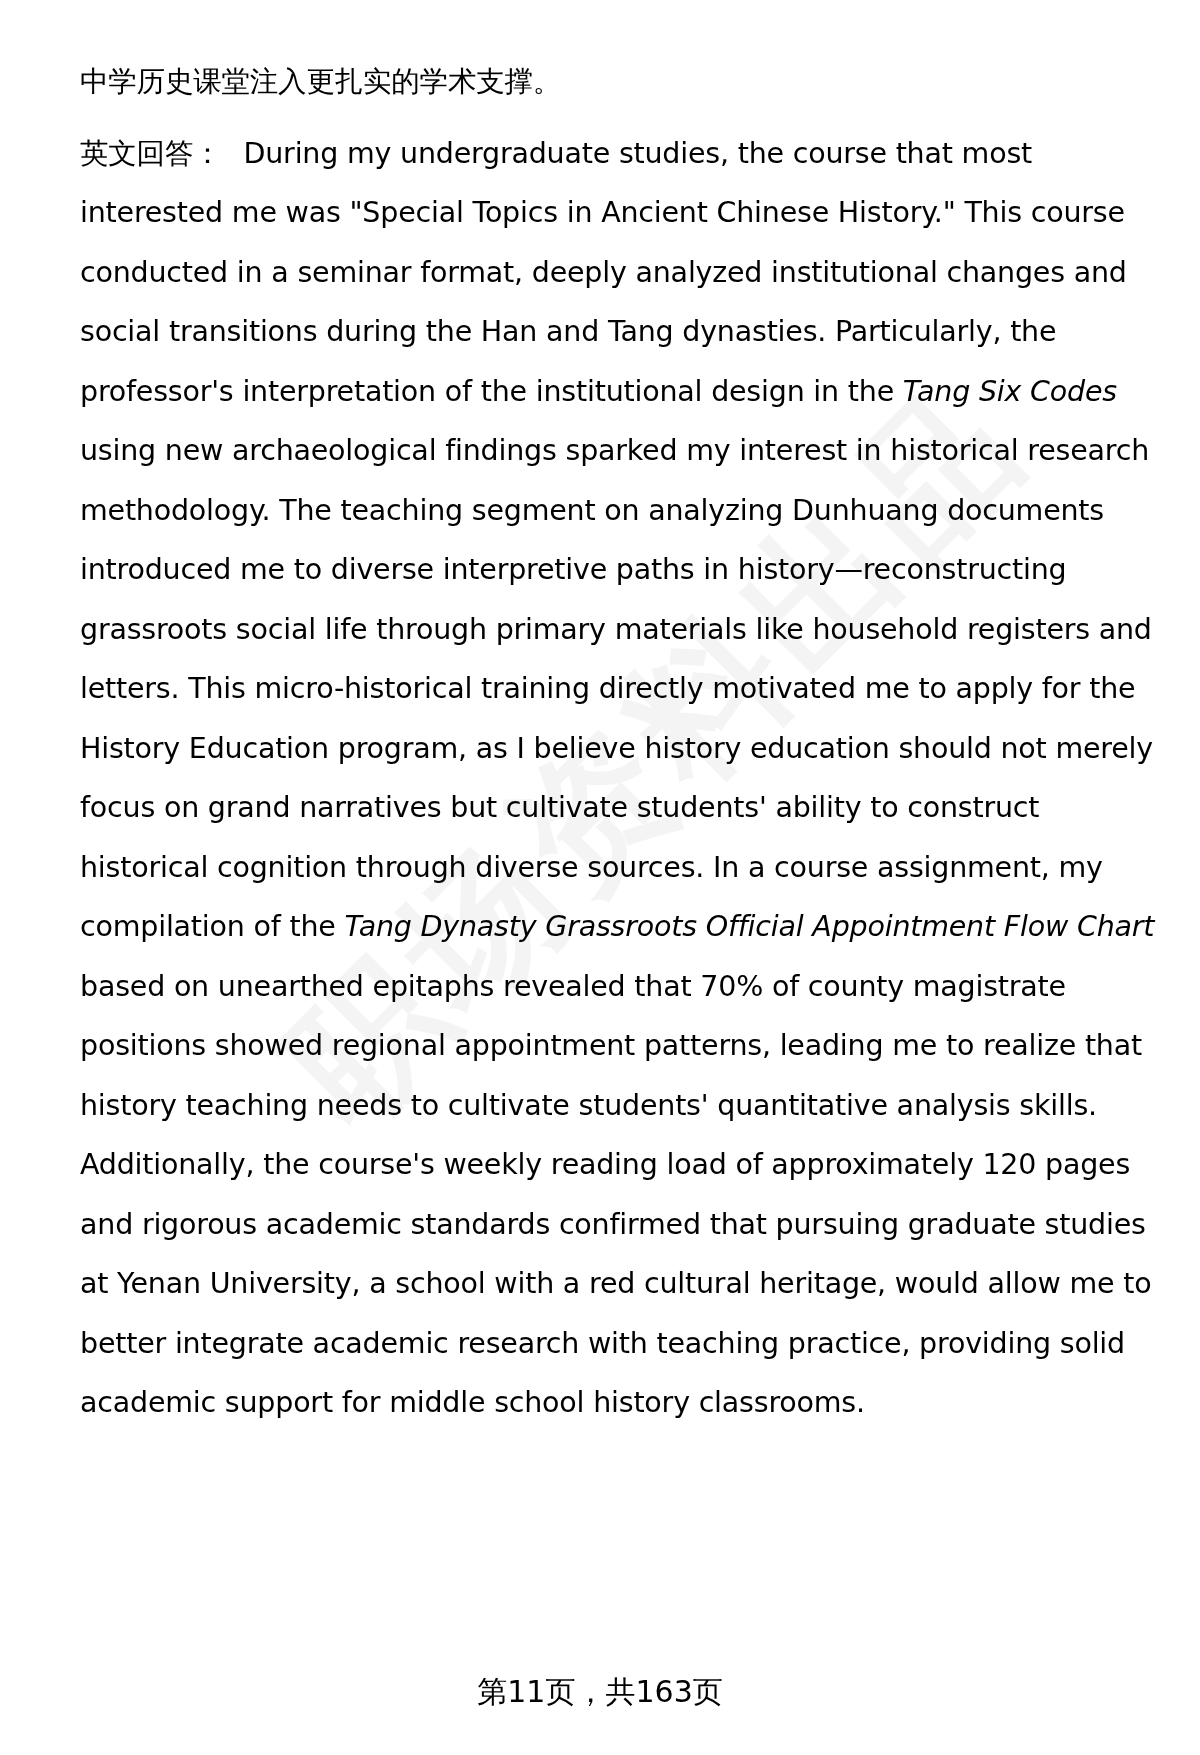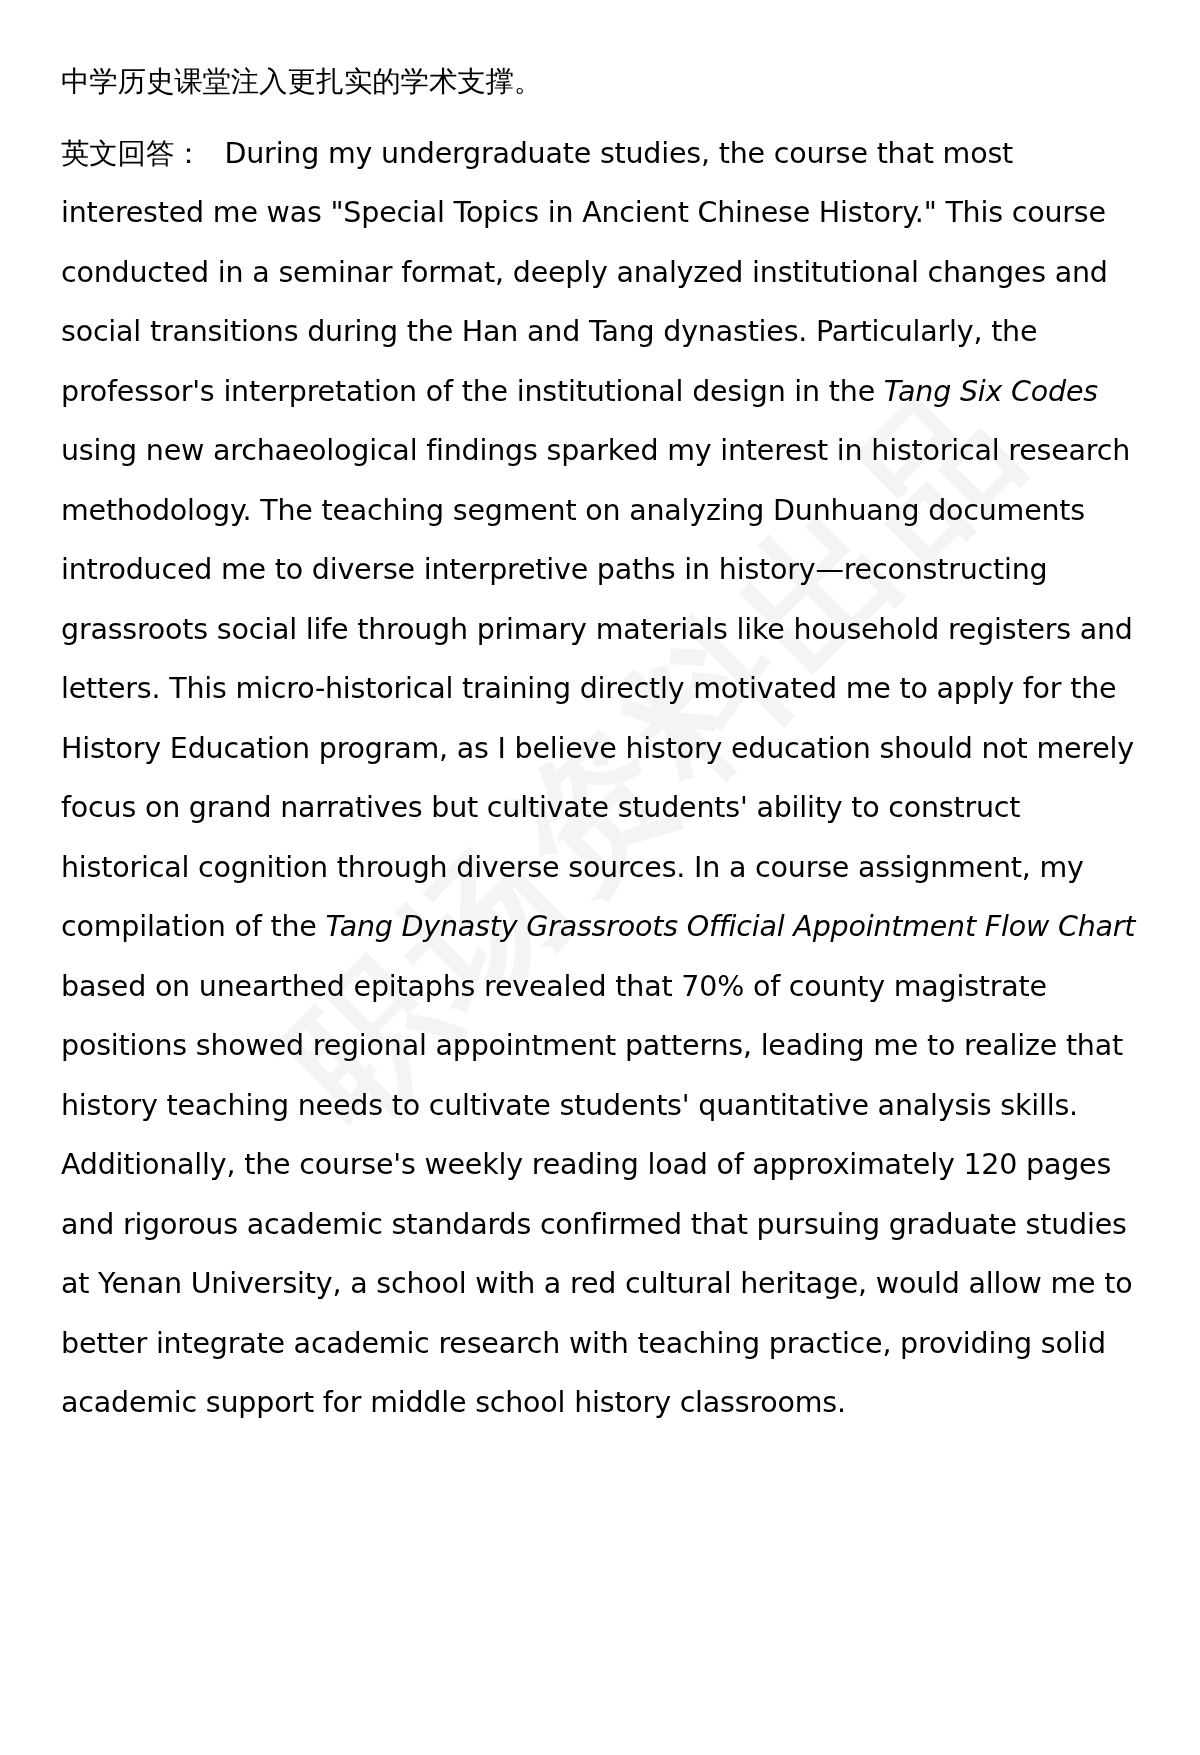--- a/index.html
+++ b/index.html
@@ -32,21 +32,21 @@
       font-weight: bold;
       color: rgba(0,0,0,0.045);
       letter-spacing: 10px;
       white-space: nowrap;
       pointer-events: none;
       z-index: 0;
       font-family: "DejaVu Sans", sans-serif;
     }
     .content {
       position: absolute;
-      left: 61px;
+      left: 80px;
       top: 52px;
       width: 1090px;
       z-index: 1;
     }
     .p {
       font-size: 28.5px;
       line-height: 59.5px;
       margin: 0;
       letter-spacing: -0.2px;
     }
@@ -81,14 +81,15 @@
 
   <div class="content">
 
     <p class="p p-top">中学历史课堂注入更扎实的学术支撑。</p>
 
     <p class="p p-answer"><span class="label">英文回答：</span><span>During my undergraduate studies, the course that most interested me was "Special Topics in Ancient Chinese History." This course conducted in a seminar format, deeply analyzed institutional changes and social transitions during the Han and Tang dynasties. Particularly, the professor's interpretation of the institutional design in the </span><em>Tang Six Codes</em><span> using new archaeological findings sparked my interest in historical research methodology. The teaching segment on analyzing Dunhuang documents introduced me to diverse interpretive paths in history—reconstructing grassroots social life through primary materials like household registers and letters. This micro-historical training directly motivated me to apply for the History Education program, as I believe history education should not merely focus on grand narratives but cultivate students' ability to construct historical cognition through diverse sources. In a course assignment, my compilation of the </span><em>Tang Dynasty Grassroots Official Appointment Flow Chart</em><span> based on unearthed epitaphs revealed that 70% of county magistrate positions showed regional appointment patterns, leading me to realize that history teaching needs to cultivate students' quantitative analysis skills. Additionally, the course's weekly reading load of approximately 120 pages and rigorous academic standards confirmed that pursuing graduate studies at Yenan University, a school with a red cultural heritage, would allow me to better integrate academic research with teaching practice, providing solid academic support for middle school history classrooms.</span></p>
 
 
   </div>
 
+  <div class="footer">第11页，共163页</div>
 
 </div>
 
 </body></html>

